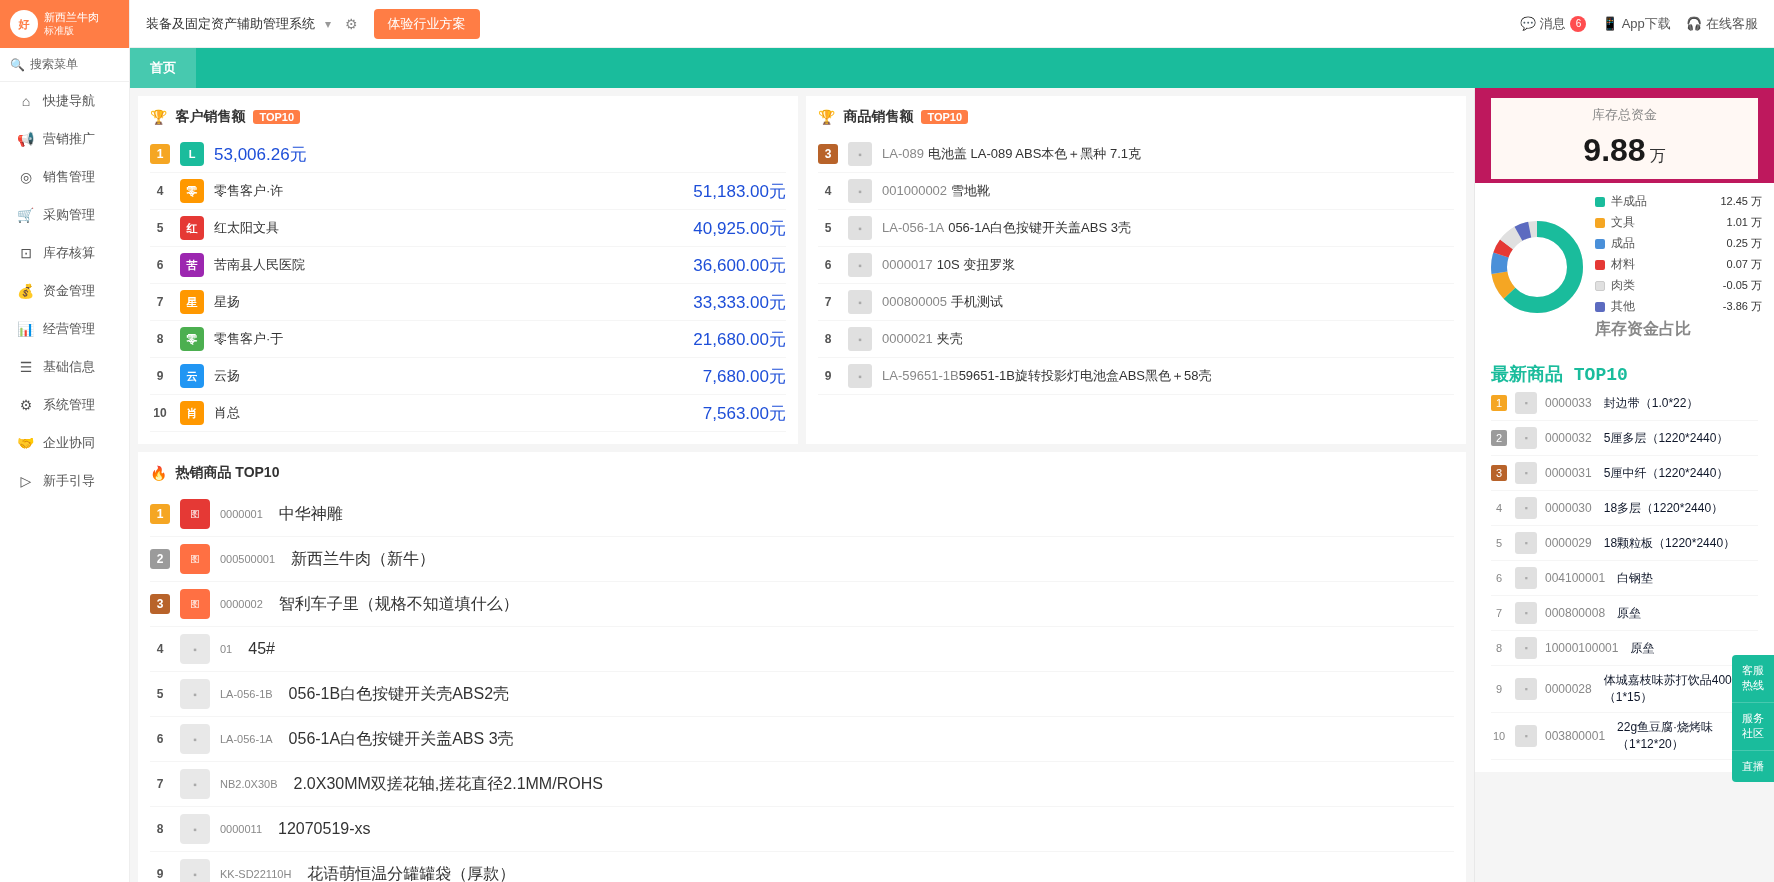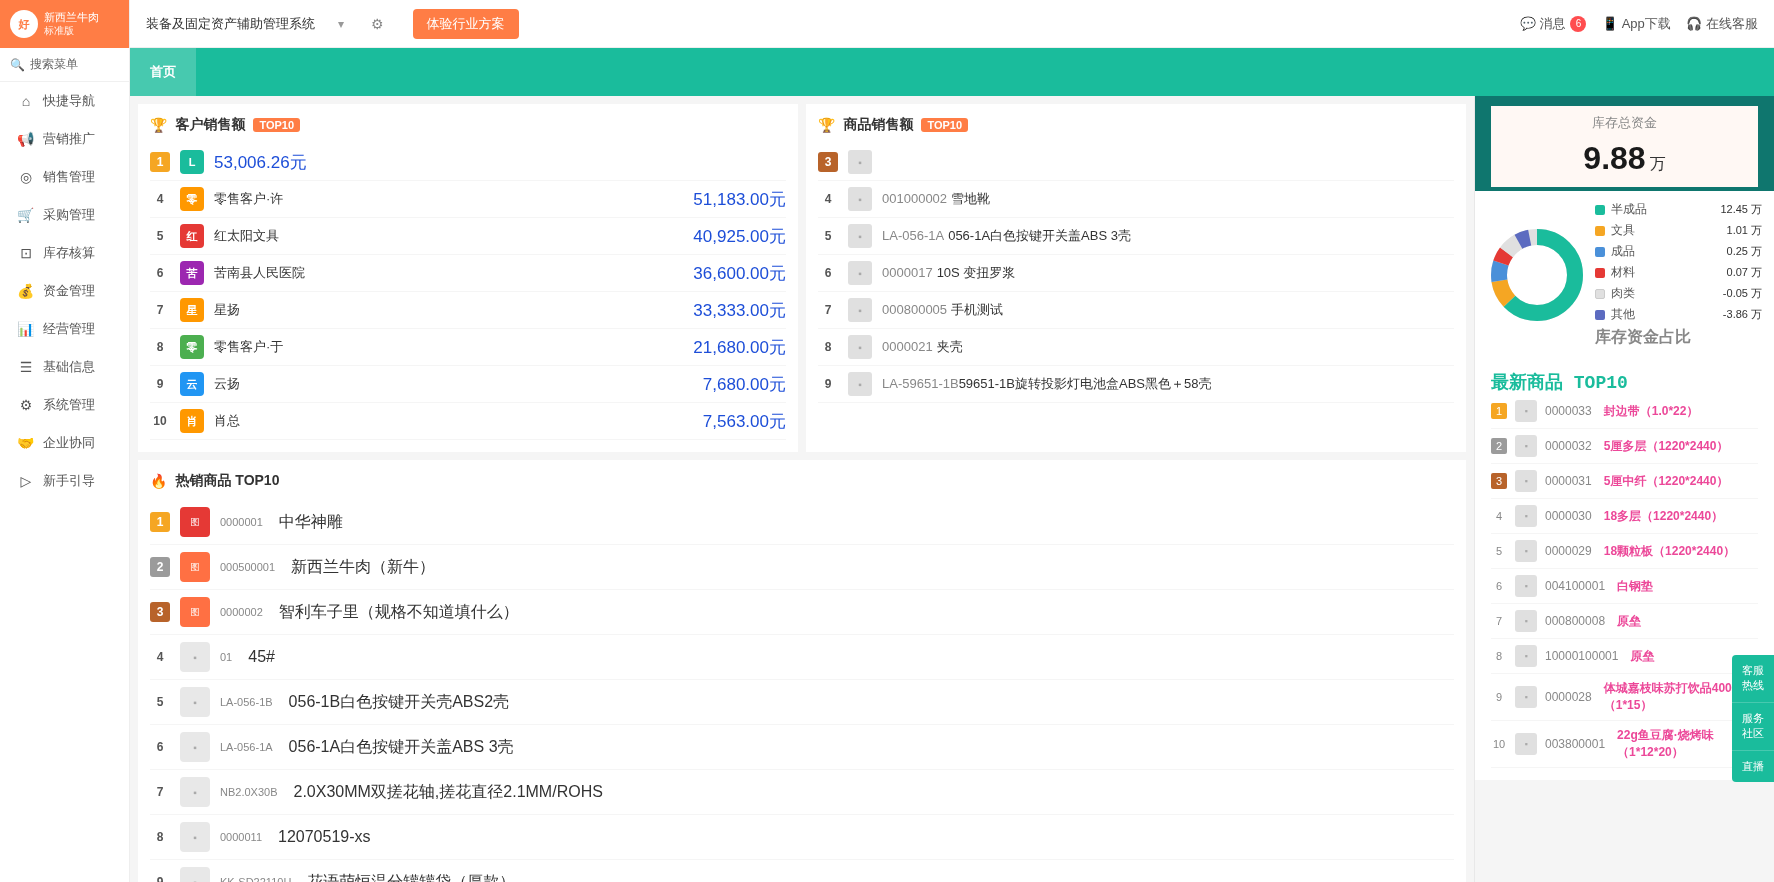--- a/index.html
+++ b/index.html
@@ -57,21 +57,21 @@
     
     .main { flex: 1; display: flex; flex-direction: column; overflow: hidden; }
 
     
     .topbar {
       background: #fff;
       height: 48px;
       display: flex; align-items: center;
       padding: 0 16px;
       border-bottom: 1px solid #eee;
-      gap: 23px;
+      gap: 10px;
       flex-shrink: 0;
     }
     .topbar-title {
       font-size: 13px; color: #333;
       display: flex; align-items: center; gap: 6px;
     }
     .topbar-arrow { color: #999; font-size: 12px; }
     .topbar-gear { color: #888; font-size: 14px; cursor: pointer; margin-left: 4px; }
     .topbar-btn {
       background: #ff7d45; color: #fff;
@@ -81,21 +81,21 @@
     }
     .topbar-right {
       margin-left: auto; display: flex; align-items: center; gap: 16px; color: #555; font-size: 13px;
     }
     .topbar-right .badge { background: #ff4d4f; color: #fff; border-radius: 50%; width: 16px; height: 16px; font-size: 10px; display: inline-flex; align-items: center; justify-content: center; margin-left: 2px; }
     .topbar-right .icon-btn { cursor: pointer; display: flex; align-items: center; gap: 3px; }
 
     
     .nav-tabs {
       background: #1abc9c;
-      height: 48px;
+      height: 40px;
       display: flex; align-items: stretch;
       flex-shrink: 0;
     }
     .nav-tab {
       padding: 0 20px;
       display: flex; align-items: center;
       font-size: 13px; cursor: pointer;
       color: rgba(255,255,255,0.85);
     }
     .nav-tab.active { background: rgba(255,255,255,0.2); color: #fff; font-weight: bold; }
@@ -177,21 +177,21 @@
       display: flex; align-items: center; gap: 8px;
       padding: 6px 0; border-bottom: 1px solid #f5f5f5;
       font-size: 12px;
     }
     .latest-rank { width: 16px; height: 16px; display: flex; align-items: center; justify-content: center; font-size: 11px; color: #888; flex-shrink: 0; }
     .latest-rank.gold { background: #f5a623; color: #fff; border-radius: 2px; }
     .latest-rank.silver { background: #9b9b9b; color: #fff; border-radius: 2px; }
     .latest-rank.bronze { background: #b8632a; color: #fff; border-radius: 2px; }
     .latest-thumb { width: 22px; height: 22px; background: #e0e0e0; border-radius: 3px; flex-shrink: 0; display: flex; align-items: center; justify-content: center; color: #aaa; font-size: 9px; }
     .latest-code { color: #888; margin-right: 4px; }
-    .latest-name { color: #ec4899; font-weight: bold; }
+    .latest-name { color: #0f172a; }
 
     
     .float-btns {
       position: fixed;
       right: 0; bottom: 100px;
       display: flex; flex-direction: column;
       background: #1abc9c;
       border-radius: 4px 0 0 4px;
       overflow: hidden;
     }
@@ -387,20 +387,21 @@
           <div class="panel-half">
             <div class="section-title">
               <span style="color:#f5a623;">🏆</span>
               <span>商品销售额</span>
               <span class="top-badge">TOP10</span>
             </div>
             <div class="panel-scroll">
               <div class="rank-item">
                 <div class="rank-num bronze">3</div>
                 <div class="rank-img">▪</div>
+                <div class="rank-name"><span style="color:#888;margin-right:4px;">LA-089</span>电池盖 LA-089 ABS本色＋黑种 7.1克</div>
               </div>
               <div class="rank-item">
                 <div class="rank-num" style="color:#555;">4</div>
                 <div class="rank-img">▪</div>
                 <div class="rank-name"><span style="color:#888;margin-right:4px;">001000002</span>雪地靴</div>
               </div>
               <div class="rank-item">
                 <div class="rank-num" style="color:#555;">5</div>
                 <div class="rank-img">▪</div>
                 <div class="rank-name"><span style="color:#888;margin-right:4px;">LA-056-1A</span>056-1A白色按键开关盖ABS 3壳</div>
@@ -498,21 +499,21 @@
             </div>
           </div>
         </div>
 
       </div>
     </div>
 
     <div class="right-panel">
       <div class="right-panel-inner">
 
-        <div style="background:#0f766e;padding:10px 16px 4px;">
+        <div style="background:#be185d;padding:10px 16px 4px;">
           <div class="inv-title-row">
             <span>库存总资金</span>
           </div>
           <div class="inv-big">
             <span class="inv-num">9.88</span>
             <span class="inv-wan">万</span>
           </div>
         </div>
 
         <div class="chart-legend-row">

